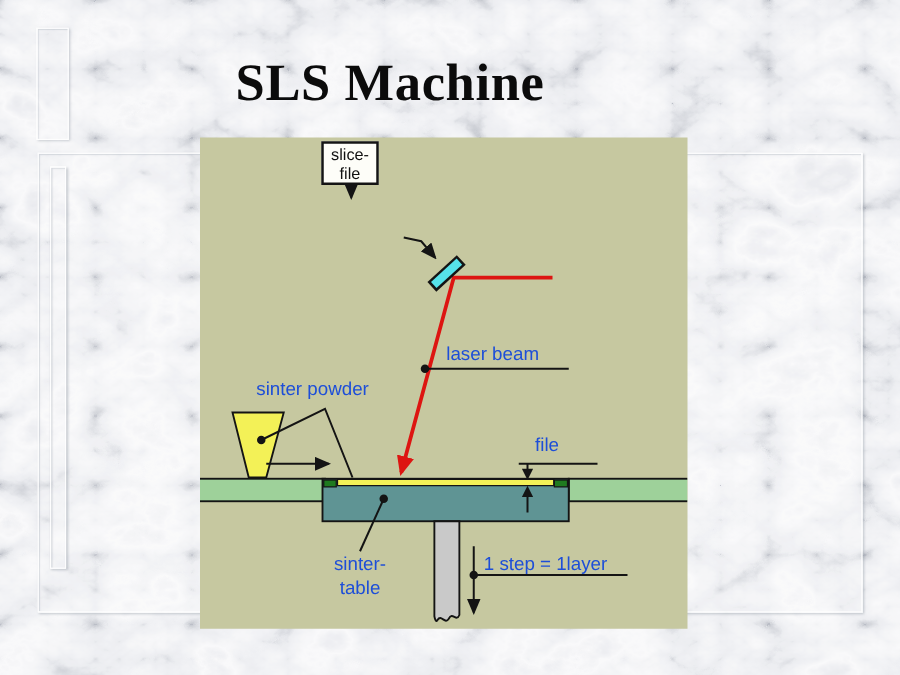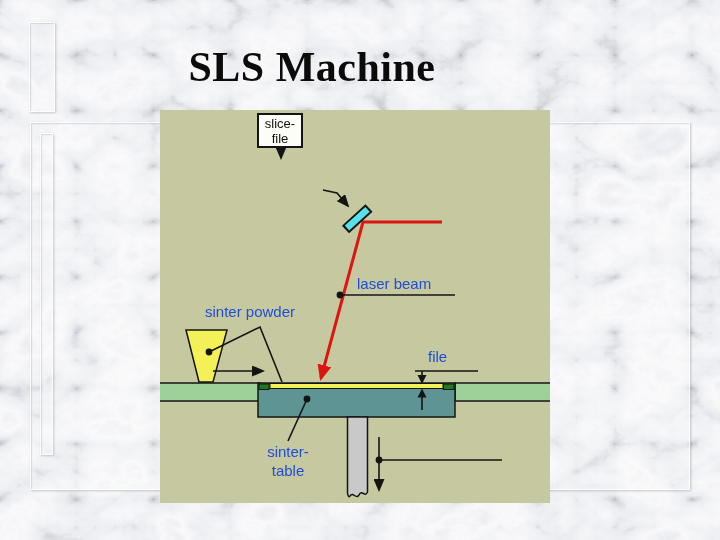--- a/index.html
+++ b/index.html
@@ -112,13 +112,14 @@
   </div>
 
 
   <div class="lbl" style="left:197px;top:165px;">laser beam</div>
   <div class="lbl" style="left:45px;top:193px;">sinter powder</div>
   <div class="lbl" style="left:268px;top:238px;">file</div>
   <div class="lbl lbl-2line" style="left:95px;top:332px;width:66px;">
     <span>sinter-</span><br>
     <span>table</span>
   </div>
+  <div class="lbl" style="left:227px;top:333px;">1 step = 1layer</div>
 </div>
 
 </body></html>

